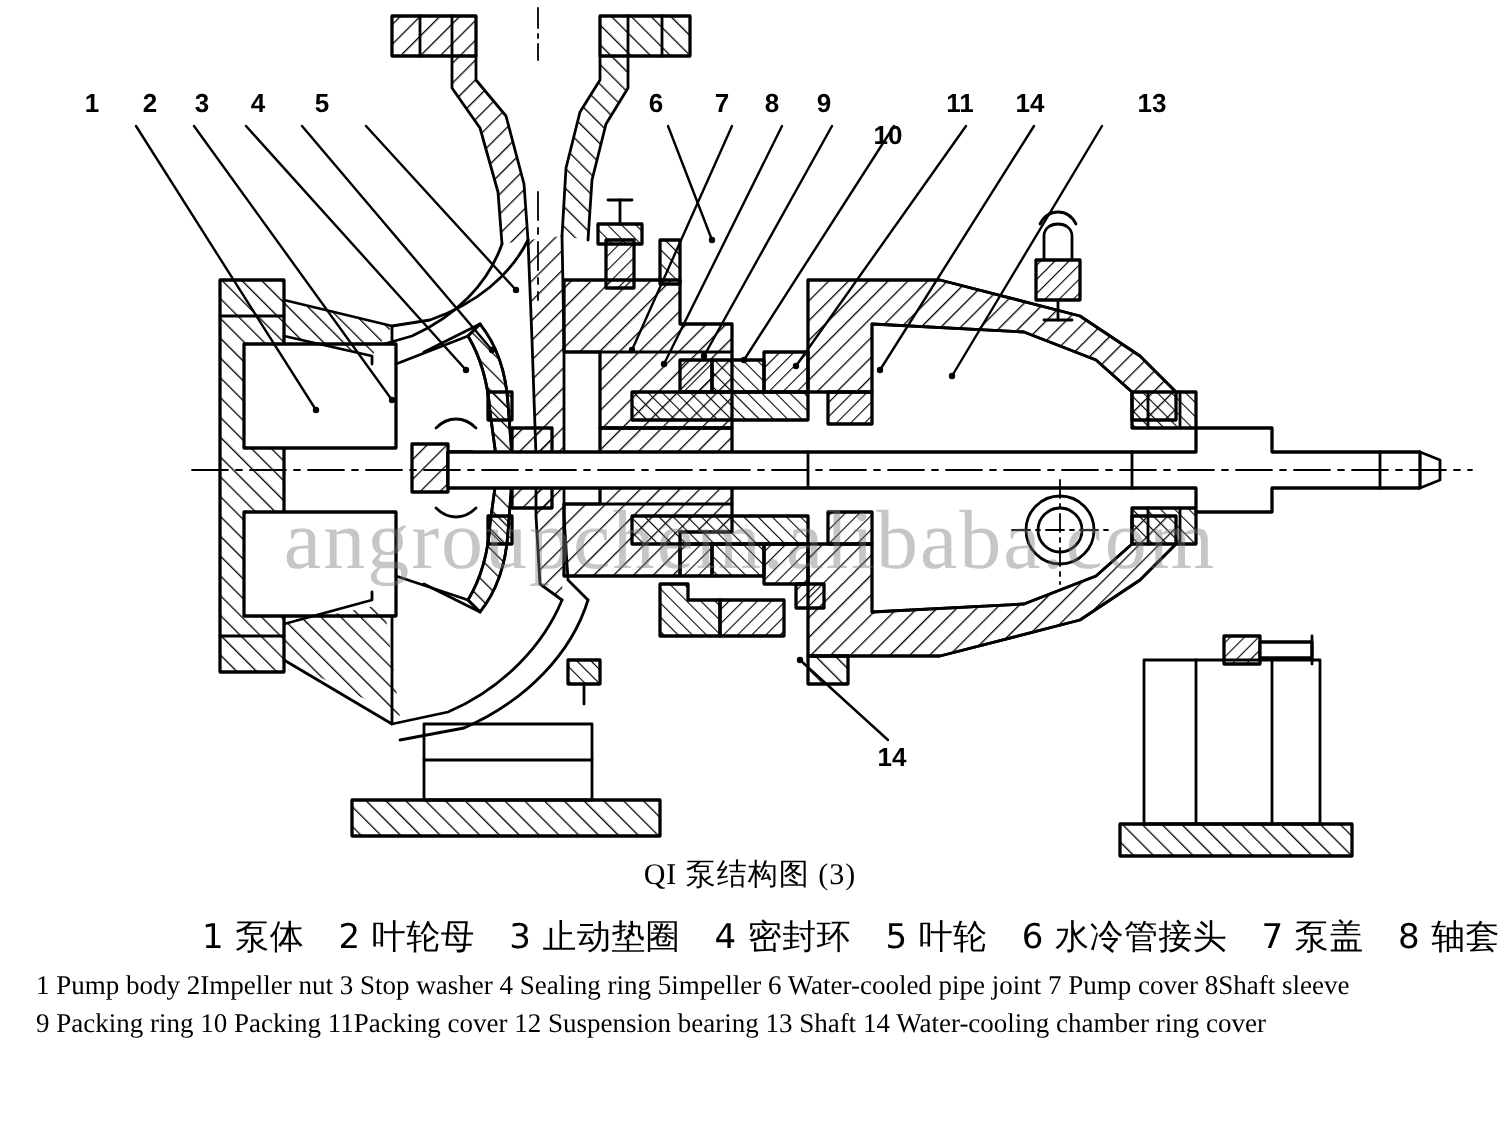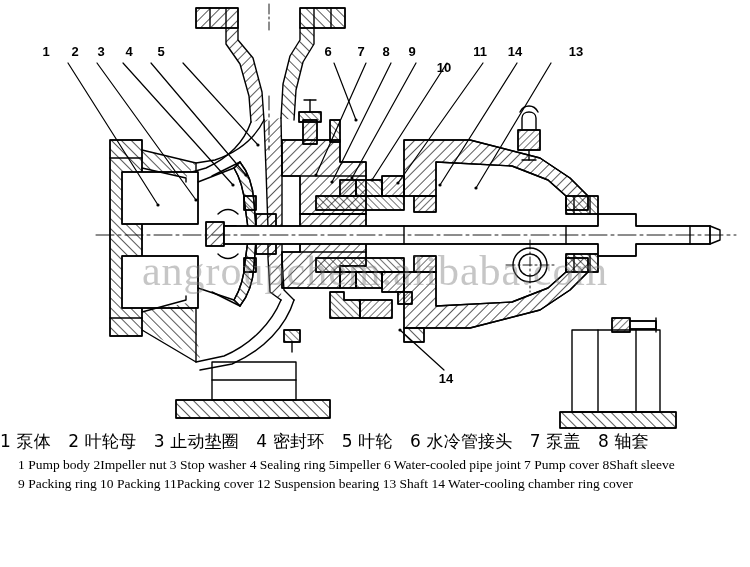--- a/index.html
+++ b/index.html
@@ -64,21 +64,21 @@
     width: 750px;
   }
   #fig-caption {
     text-align: center;
     font-size: 15px;
     font-family: "Liberation Serif", serif;
     letter-spacing: 0.5px;
     margin-bottom: 9px;
   }
   .legend-cn {
-    text-align: left;
+    text-align: right;
     font-size: 17px;
     font-family: "DejaVu Sans", sans-serif;
     letter-spacing: 0.2px;
     line-height: 27px;
     white-space: nowrap;
   }
   .legend-en {
     text-align: left;
     font-size: 13.5px;
     font-family: "Liberation Serif", serif;
@@ -394,18 +394,19 @@
       <div class="callout-num" style="left: 436px; top: 45px; width: 16px; margin-top: 16px;">10</div>
       <div class="callout-num" style="left: 472px; top: 45px; width: 16px;">11</div>
       <div class="callout-num" style="left: 507px; top: 45px; width: 16px;">14</div>
       <div class="callout-num" style="left: 541px; top: 45px; width: 16px; margin-left: 27px;">13</div>
       <div class="callout-num" style="left: 438px; top: 372px; width: 16px;">14</div>
     </div>
 
   <div id="watermark">angroupchem.alibaba.com</div>
 
   <div id="caption-block">
+    <div id="fig-caption">QI 泵结构图 (3)</div>
     <div class="legend-cn">1 泵体　2 叶轮母　3 止动垫圈　4 密封环　5 叶轮　6 水冷管接头　7 泵盖　8 轴套</div>
     <div class="legend-en">1 Pump body 2Impeller nut 3 Stop washer 4 Sealing ring 5impeller 6 Water-cooled pipe joint 7 Pump cover 8Shaft sleeve</div>
     <div class="legend-en">9 Packing ring 10 Packing 11Packing cover 12 Suspension bearing 13 Shaft 14 Water-cooling chamber ring cover</div>
   </div>
 
 </div>
 
 </body></html>

